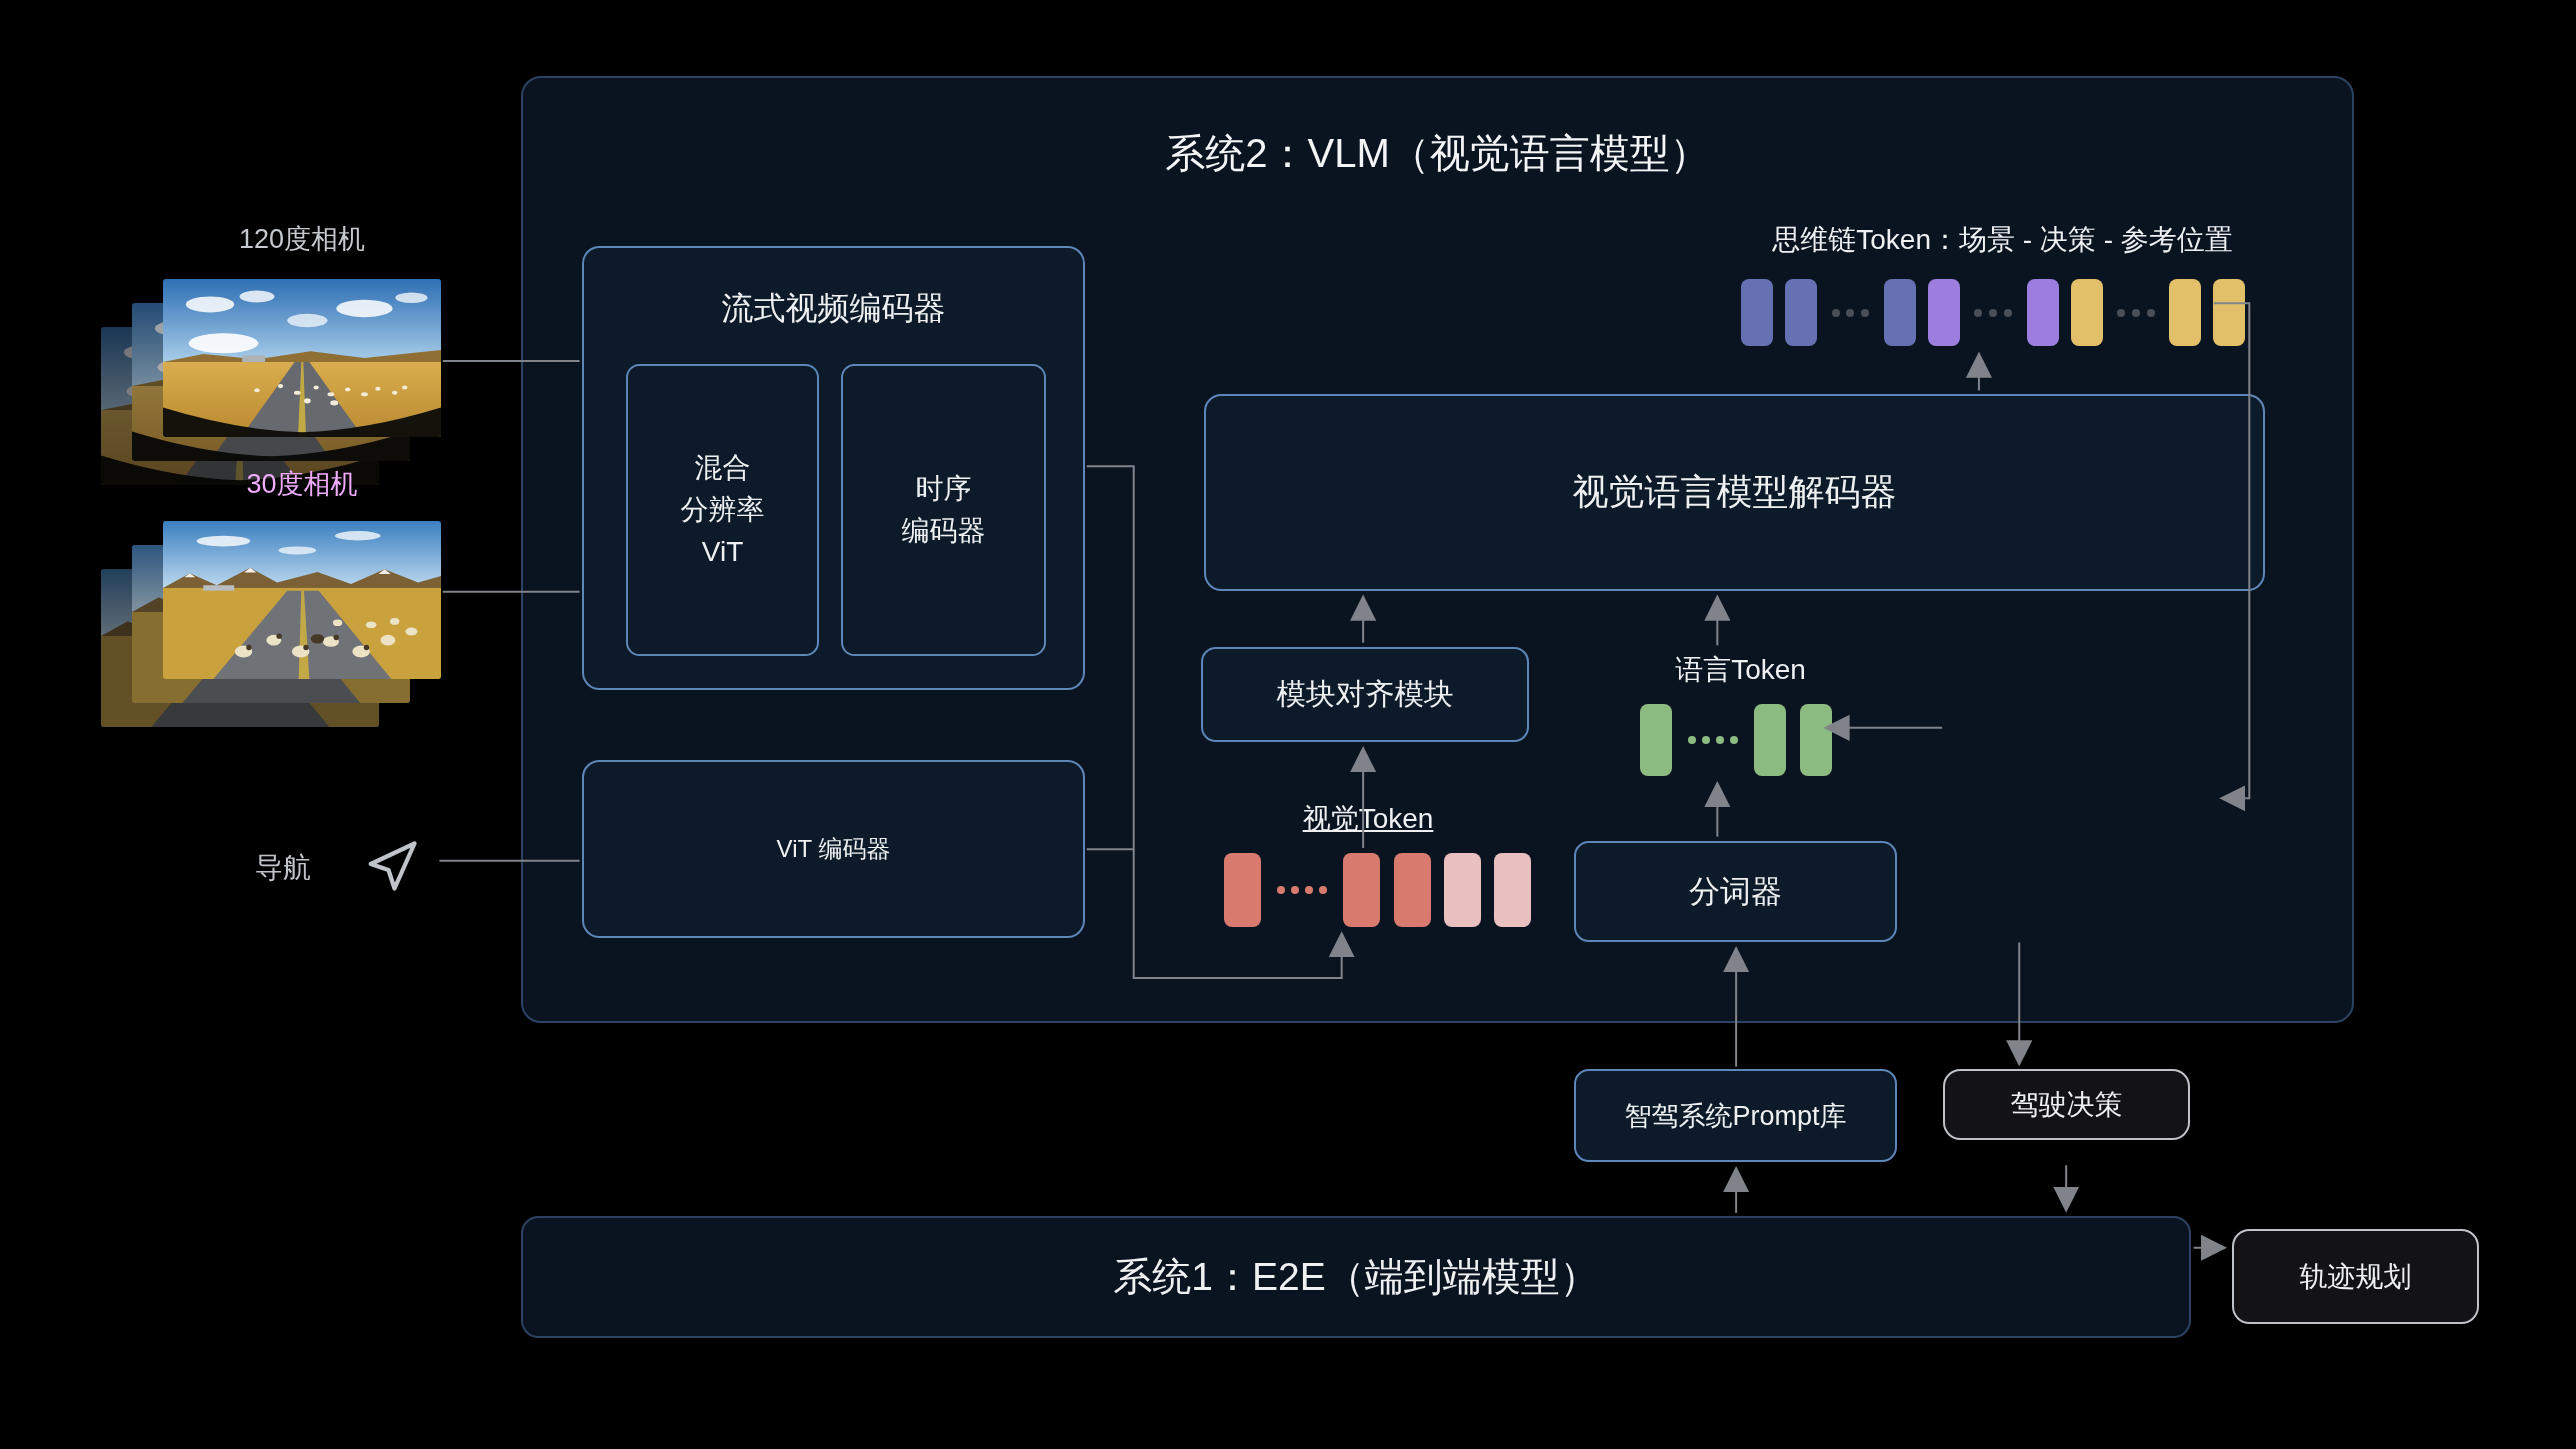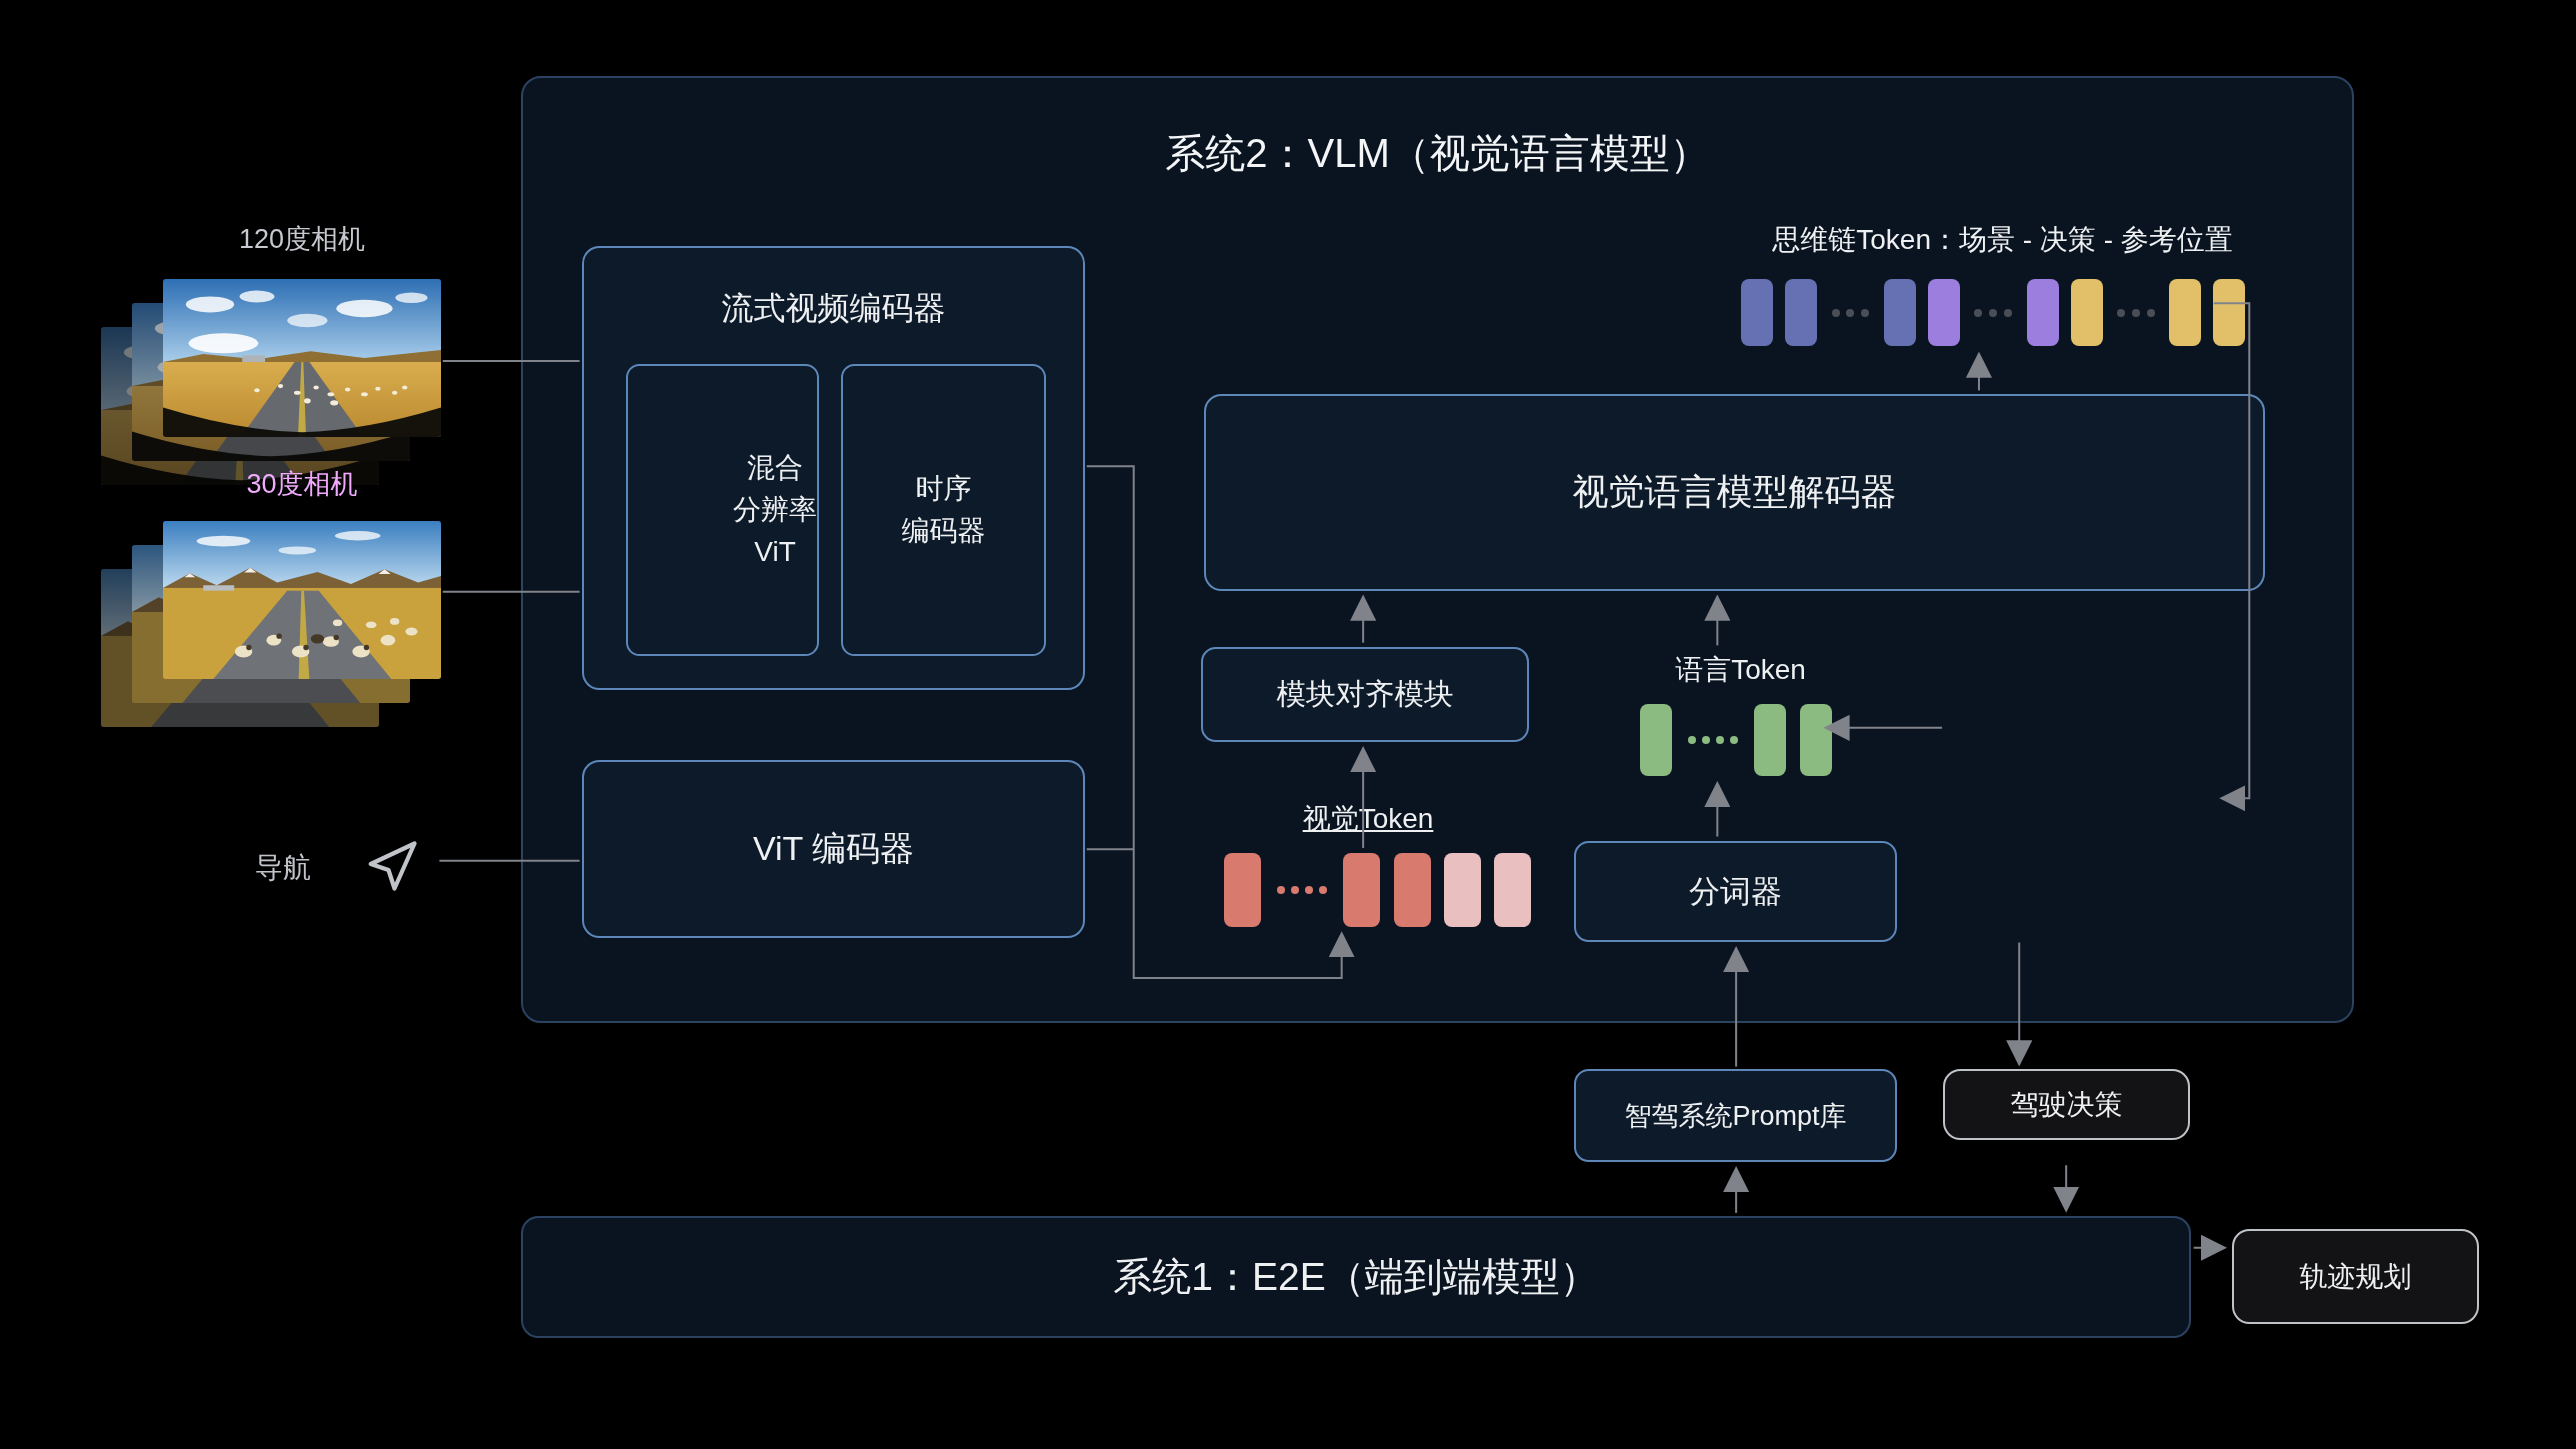--- a/index.html
+++ b/index.html
@@ -253,32 +253,32 @@
   <svg class="lbl" style="left:362px;top:836px;" width="60" height="60" viewBox="0 0 24 24">
     <path d="M3.5 11.2 L21 3 L13 21 L10.6 13.6 Z" fill="none" stroke="#c0c3c8" stroke-width="1.7" stroke-linejoin="round"></path>
   </svg>
 
   <div class="panel" style="left:521px;top:76px;width:1833px;height:947px;"></div>
 
   <div class="lbl" style="left:521px;top:126px;width:1833px;font-size:40px;font-weight:400;color:#f3f5f7;">系统2：VLM（视觉语言模型）</div>
 
   <div class="bluebox" style="left:582px;top:246px;width:503px;height:444px;border-radius:17.4px;"></div>
   <div class="lbl" style="left:582px;top:287px;width:503px;font-size:32px;">流式视频编码器</div>
-  <div class="bluebox" style="left:626px;top:364px;width:193px;height:292px;border-radius:13.4px;justify-content:flex-end;">
+  <div class="bluebox" style="left:626px;top:364px;width:193px;height:292px;border-radius:13.4px;">
     <span class="multiline" style="font-size:28px;line-height:1.5;">混合
 分辨率
 ViT</span>
   </div>
   <div class="bluebox" style="left:841px;top:364px;width:205px;height:292px;border-radius:13.4px;">
     <span class="multiline" style="font-size:28px;line-height:1.5;">时序
 编码器</span>
   </div>
 
   <div class="bluebox" style="left:582px;top:760px;width:503px;height:178px;border-radius:17.4px;">
-    <span style="font-size:34px;">ViT 编码器</span>
+    <span style="font-size:24px;">ViT 编码器</span>
   </div>
 
   <div class="bluebox" style="left:1204px;top:394px;width:1061px;height:197px;border-radius:17.4px;">
     <span style="font-size:36px;">视觉语言模型解码器</span>
   </div>
 
   <div class="bluebox" style="left:1201px;top:647px;width:328px;height:95px;">
     <span style="font-size:29.5px;">模块对齐模块</span>
   </div>
 

